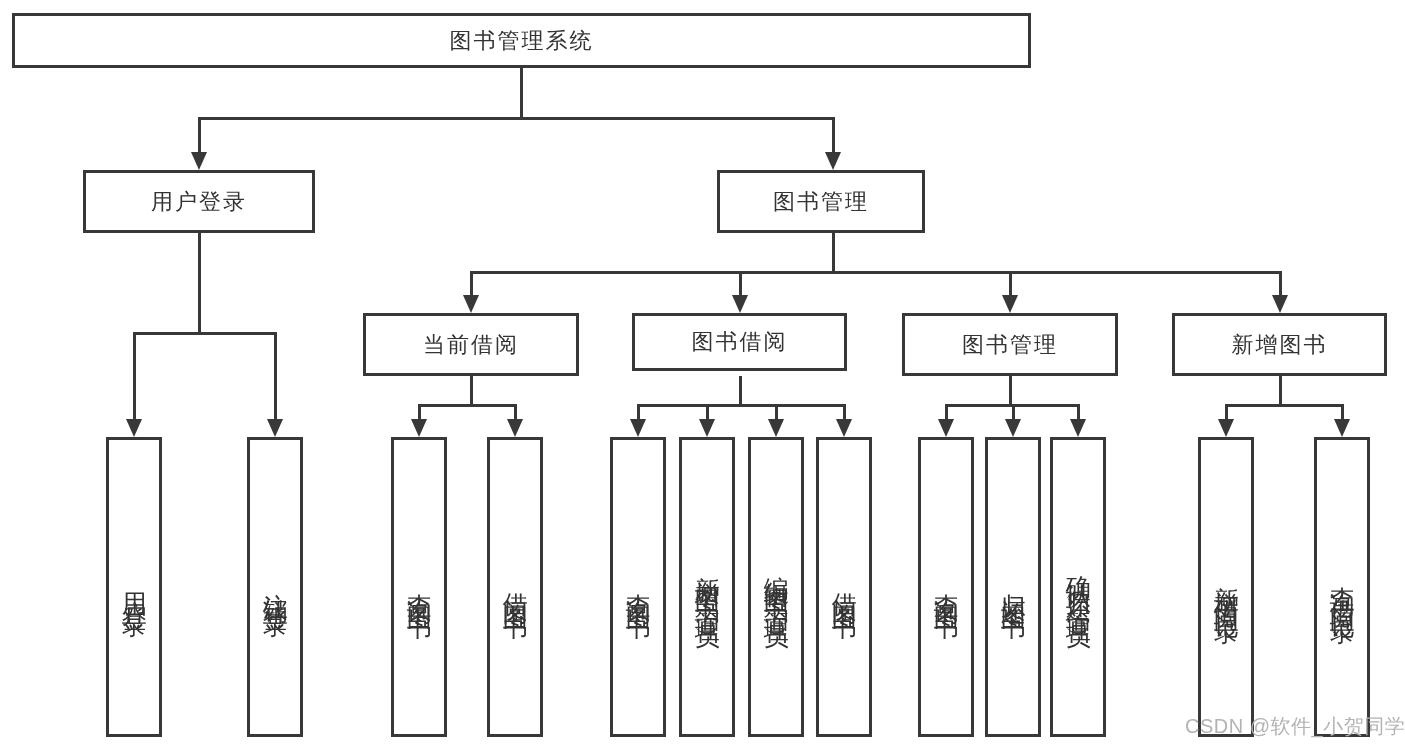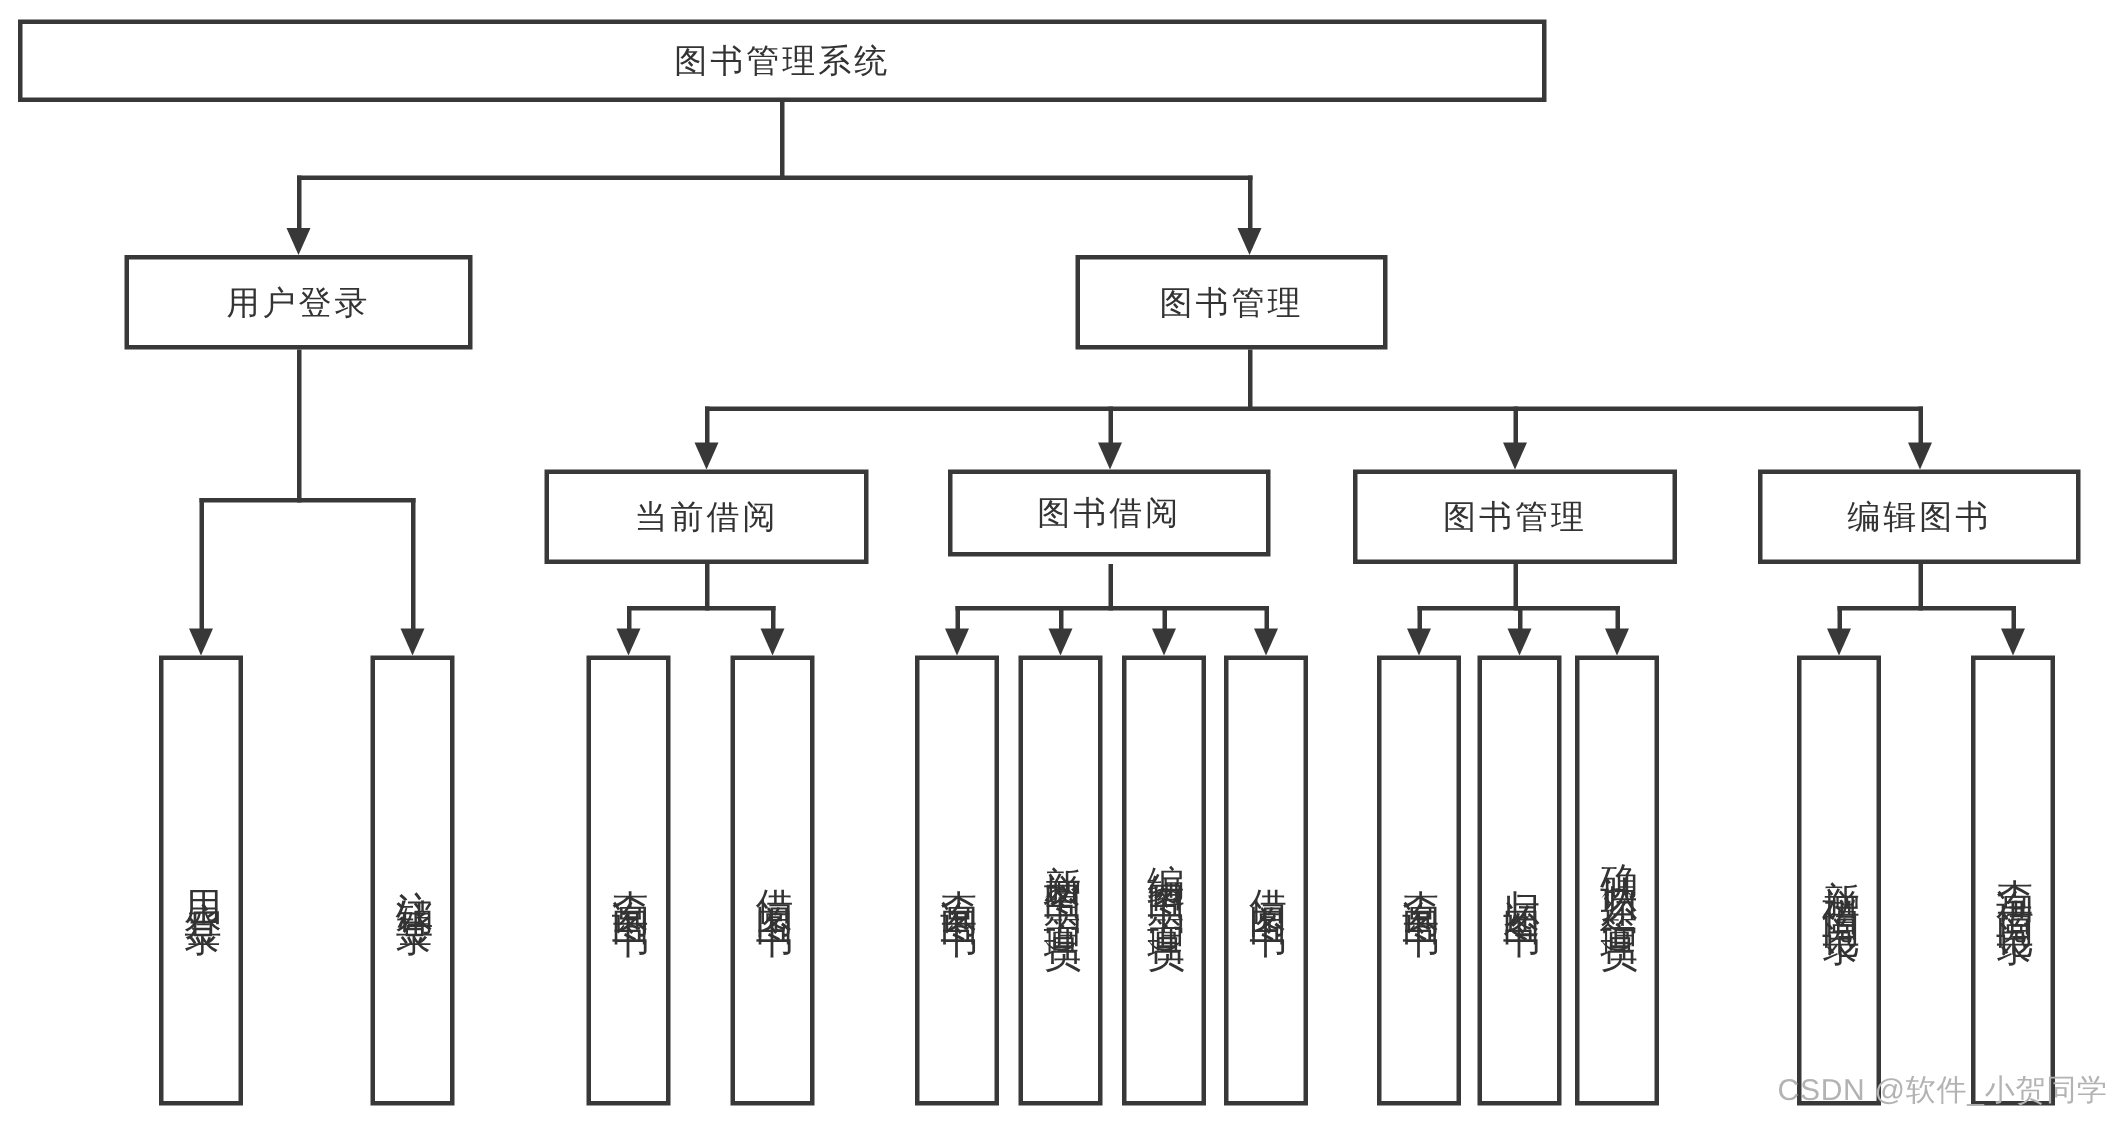--- a/index.html
+++ b/index.html
@@ -82,21 +82,21 @@
   <div class="box hdr" style="left:363px;top:313px;width:216px;height:63px;">
     <span>当前借阅</span>
   </div>
   <div class="box hdr" style="left:632px;top:313px;width:215px;height:58px;">
     <span>图书借阅</span>
   </div>
   <div class="box hdr" style="left:902px;top:313px;width:216px;height:63px;">
     <span>图书管理</span>
   </div>
   <div class="box hdr" style="left:1172px;top:313px;width:215px;height:63px;">
-    <span>编辑图书</span>
+    <span>新增图书</span>
   </div>
 
   <div class="v" style="left:469.5px;top:376px;height:31px;"></div>
   <div class="h" style="left:417.5px;top:404px;width:99px;"></div>
   <div class="v" style="left:417.5px;top:404px;height:17px;"></div>
   <div class="ah" style="left:411px;top:419px;"></div>
   <div class="v" style="left:513.5px;top:404px;height:17px;"></div>
   <div class="ah" style="left:507px;top:419px;"></div>
 
   <div class="v" style="left:738.5px;top:376px;height:31px;"></div>

